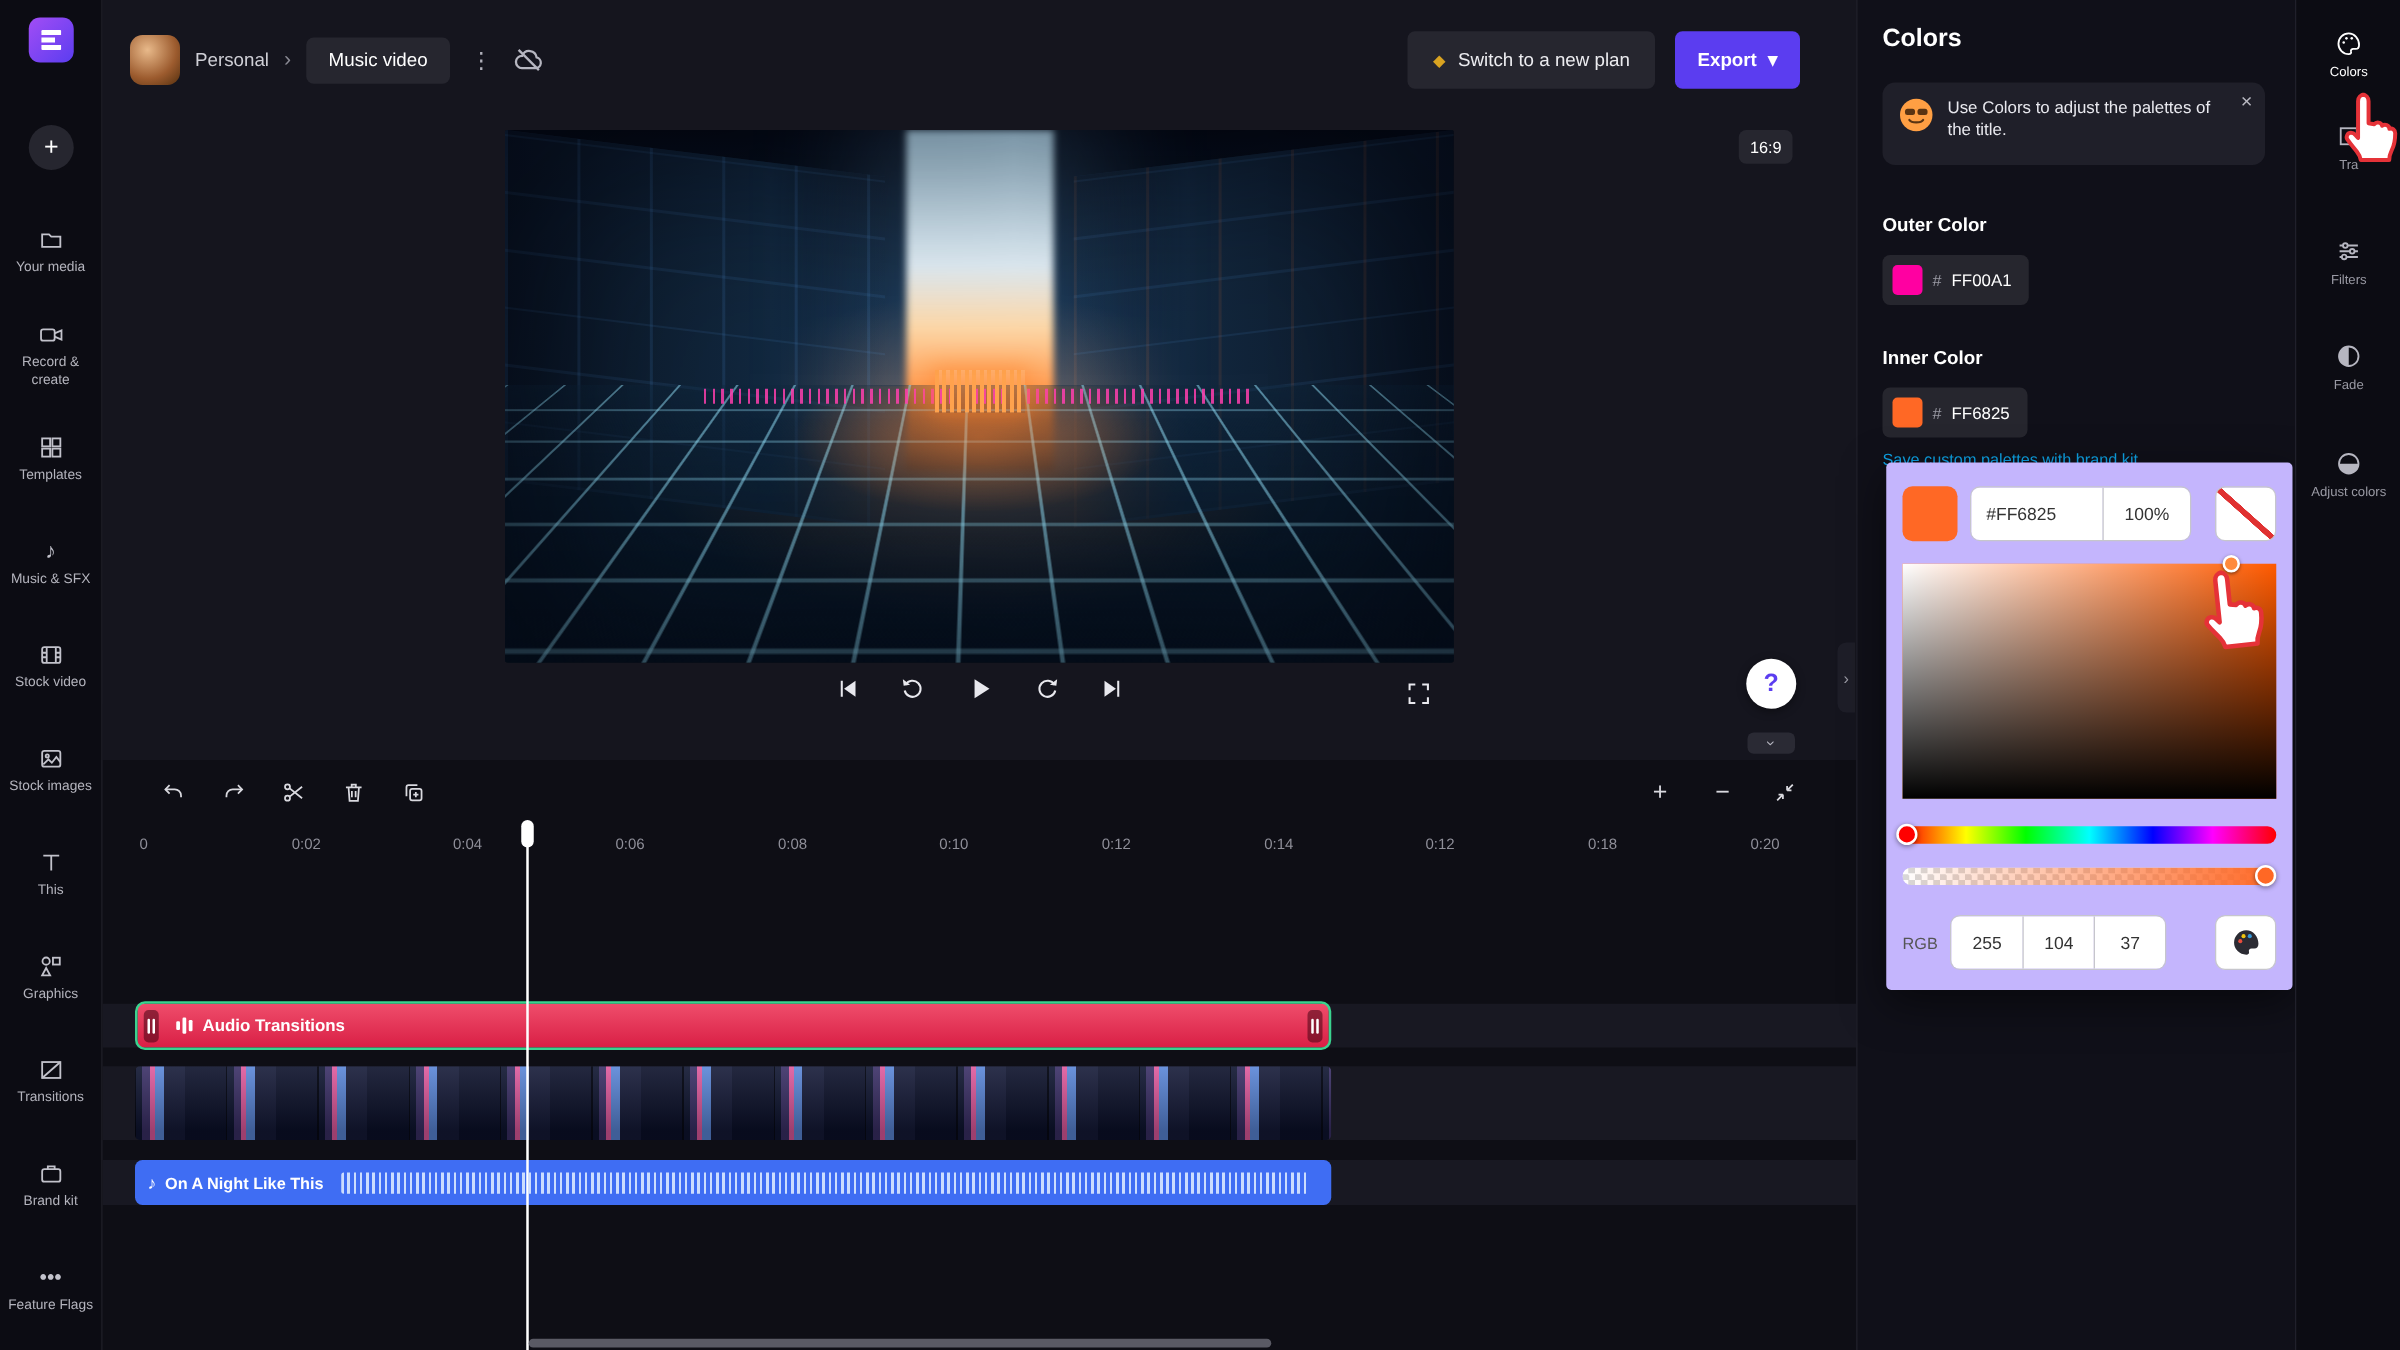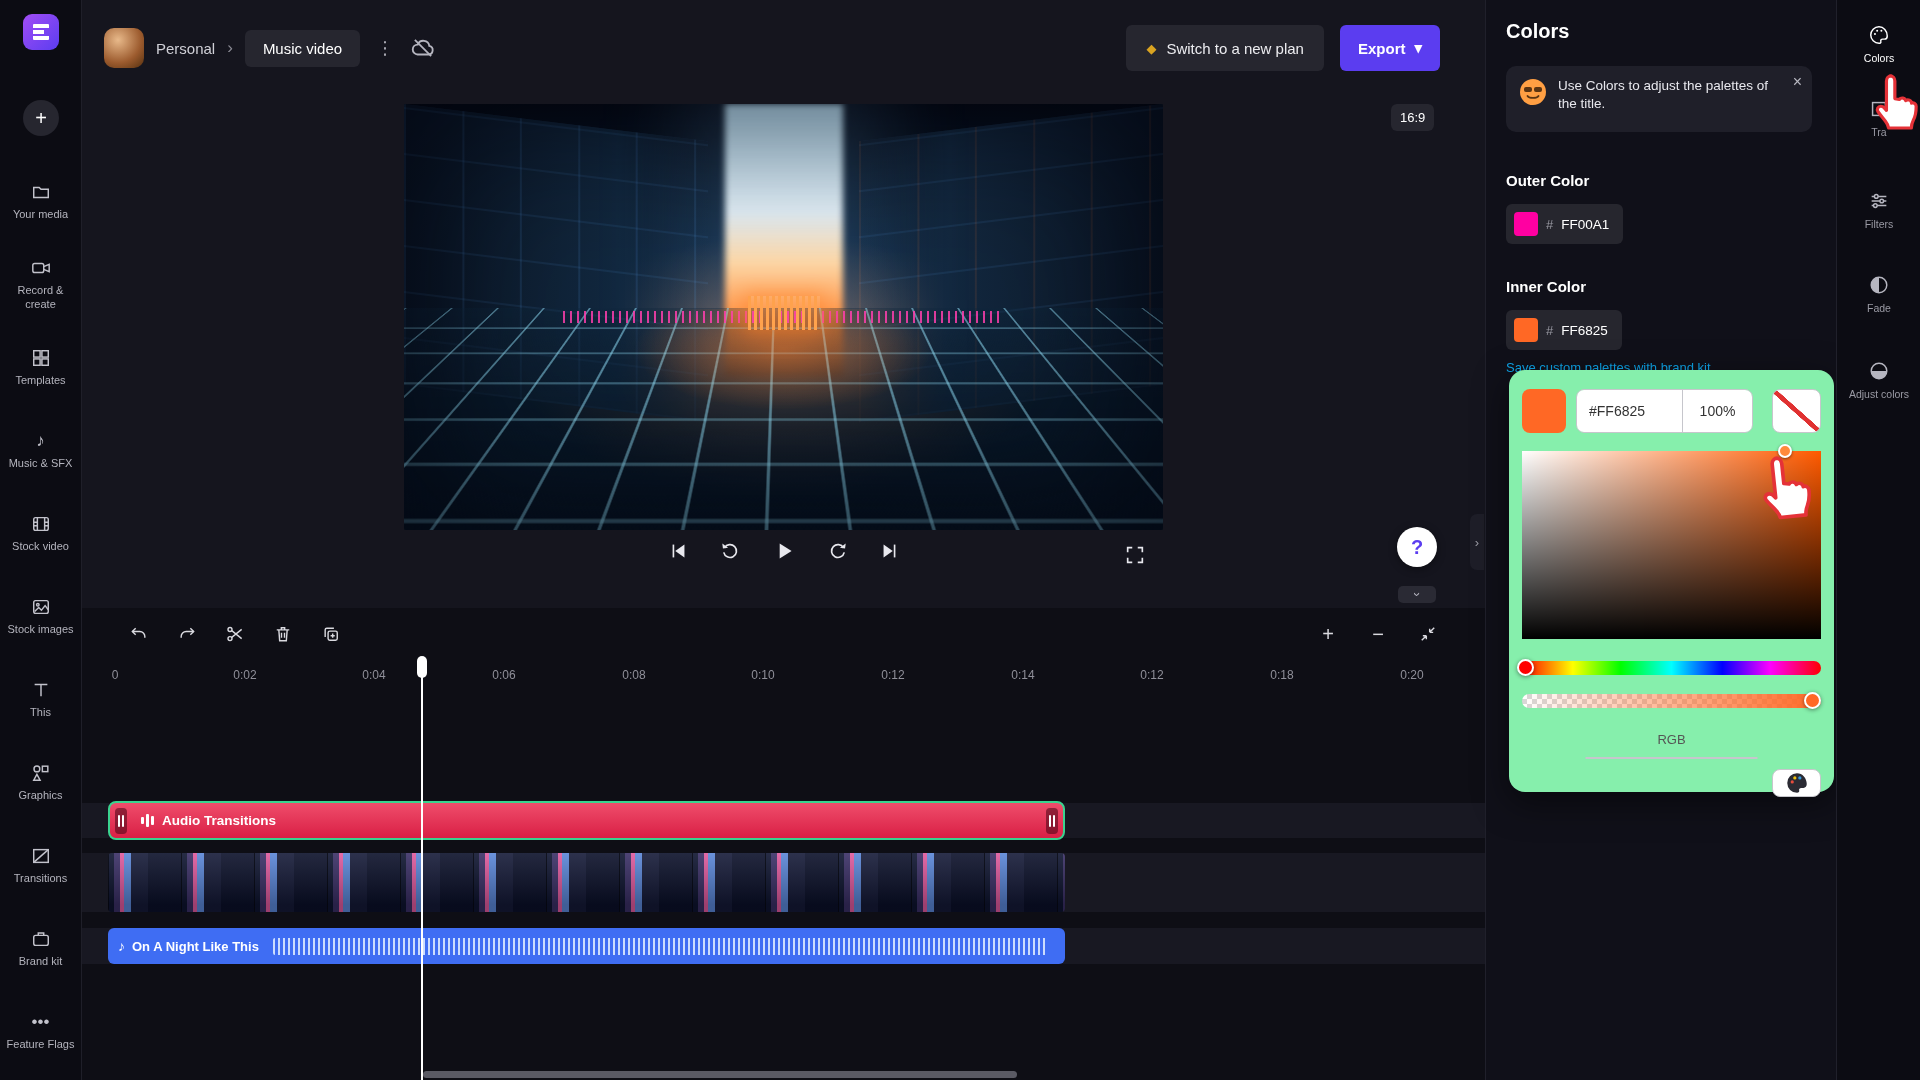--- a/index.html
+++ b/index.html
@@ -129,41 +129,41 @@
   .lbl-outer { top:172px; } .lbl-inner { top:278px; }
   .color-chip { position:absolute; left:20px; height:40px; background:#26262e; border-radius:6px; display:flex; align-items:center; gap:8px; padding:0 14px 0 8px; }
   .chip-outer { top:204px; } .chip-inner { top:310px; }
   .swatch24 { width:24px; height:24px; border-radius:4px; }
   .sw-outer { background:#FF00A1; } .sw-inner { background:#FF6825; }
   .hash { color:#9a9aa4; font-size:13px; }
   .hexval { color:#fff; font-size:13.5px; }
   .brand-note { position:absolute; left:20px; top:360px; color:#0ea5e9; font-size:13px; z-index:1; }
 
   
-  .picker { position:absolute; left:1509px; top:370px; width:325px; height:422px; background:#86efac; border-radius:16px; box-shadow:0 10px 34px rgba(0,0,0,.5); z-index:5; }
+  .picker { position:absolute; left:1509px; top:370px; width:325px; height:422px; background:#c4b5fd; border-radius:4px; box-shadow:0 10px 34px rgba(0,0,0,.5); z-index:5; }
   .pk-row1 { position:absolute; left:13px; top:19px; right:13px; height:44px; display:flex; align-items:center; gap:10px; }
   .pk-swatch { width:44px; height:44px; border-radius:8px; background:#FF6825; }
   .pk-hexgrp { display:flex; border:1px solid #c6c6cc; border-radius:8px; overflow:hidden; height:44px; }
   .pk-hexgrp input { border:none; outline:none; height:42px; font-size:14px; color:#333; background:#fff; font-family:"Liberation Sans",sans-serif; }
   .pk-hex { width:105px; padding:0 12px; }
   .pk-opa { width:70px; text-align:center; border-left:1px solid #c6c6cc !important; }
   .pk-none { margin-left:auto; width:49px; height:44px; border:1.5px solid #c6c6cc; border-radius:8px;
       background:linear-gradient(to top right,#fff 46%,#e03131 46.5% 53.5%,#fff 54%); }
   .pk-sv { position:absolute; left:13px; top:81px; width:299px; height:188px; background:
       linear-gradient(0deg,#000,rgba(0,0,0,0)),
       linear-gradient(90deg,#fff,rgba(255,255,255,0)), #ff5a00; }
   .pk-sel { position:absolute; left:269px; top:74px; width:14px; height:14px; border-radius:50%; background:#ff8a3c; border:2.5px solid #fff; box-shadow:0 1px 3px rgba(0,0,0,.5); z-index:2; }
   .slider { position:absolute; left:13px; width:299px; height:14px; border-radius:7px; }
   .pk-hue { top:291px; background:linear-gradient(90deg,#f00 0%,#ff0 17%,#0f0 33%,#0ff 50%,#00f 67%,#f0f 83%,#f00 100%); }
   .pk-alpha { top:324px; background-color:#fff; background-image:conic-gradient(#d8d8d8 0 25%,transparent 0 50%,#d8d8d8 0 75%,transparent 0); background-size:10px 10px; overflow:hidden; }
   .pk-alpha i { position:absolute; inset:0; background:linear-gradient(90deg, rgba(255,104,37,0), #FF6825); }
   .knob { position:absolute; width:17px; height:17px; border-radius:50%; border:2.5px solid #fff; box-shadow:0 1px 4px rgba(0,0,0,.45); }
   .knob-hue { left:8px; top:289px; background:#f00; }
   .knob-alpha { left:295px; top:322px; background:#FF6825; }
-  .pk-rgb { position:absolute; left:13px; right:13px; top:362px; height:44px; display:flex; align-items:center; gap:10px;flex-direction:column; }
+  .pk-rgb { position:absolute; left:13px; right:13px; top:362px; height:44px; display:flex; align-items:center; gap:10px; }
   .pk-rgb-lbl { color:#555; font-size:13px; }
   .pk-rgbgrp { display:flex; border:1px solid #c6c6cc; border-radius:8px; overflow:hidden; height:44px; }
   .pk-rgbgrp input { width:57px; border:none; outline:none; text-align:center; font-size:14px; color:#333; background:#fff; font-family:"Liberation Sans",sans-serif; }
   .pk-rgbgrp input + input { border-left:1px solid #c6c6cc; }
   .pk-palette-btn { margin-left:auto; width:49px; height:44px; border:1.5px solid #c6c6cc; border-radius:8px; display:grid; place-items:center; background:#fff; }
 
   
   .rail { position:absolute; left:1836px; top:0; width:84px; height:1080px; background:#0c0c13; border-left:1px solid #20202b; z-index:6; }
   .rail-item { position:absolute; left:0; width:84px; text-align:center; }
   .rail-item svg { margin:0 auto; stroke:#b6b6c0; fill:none; stroke-width:1.6; }

